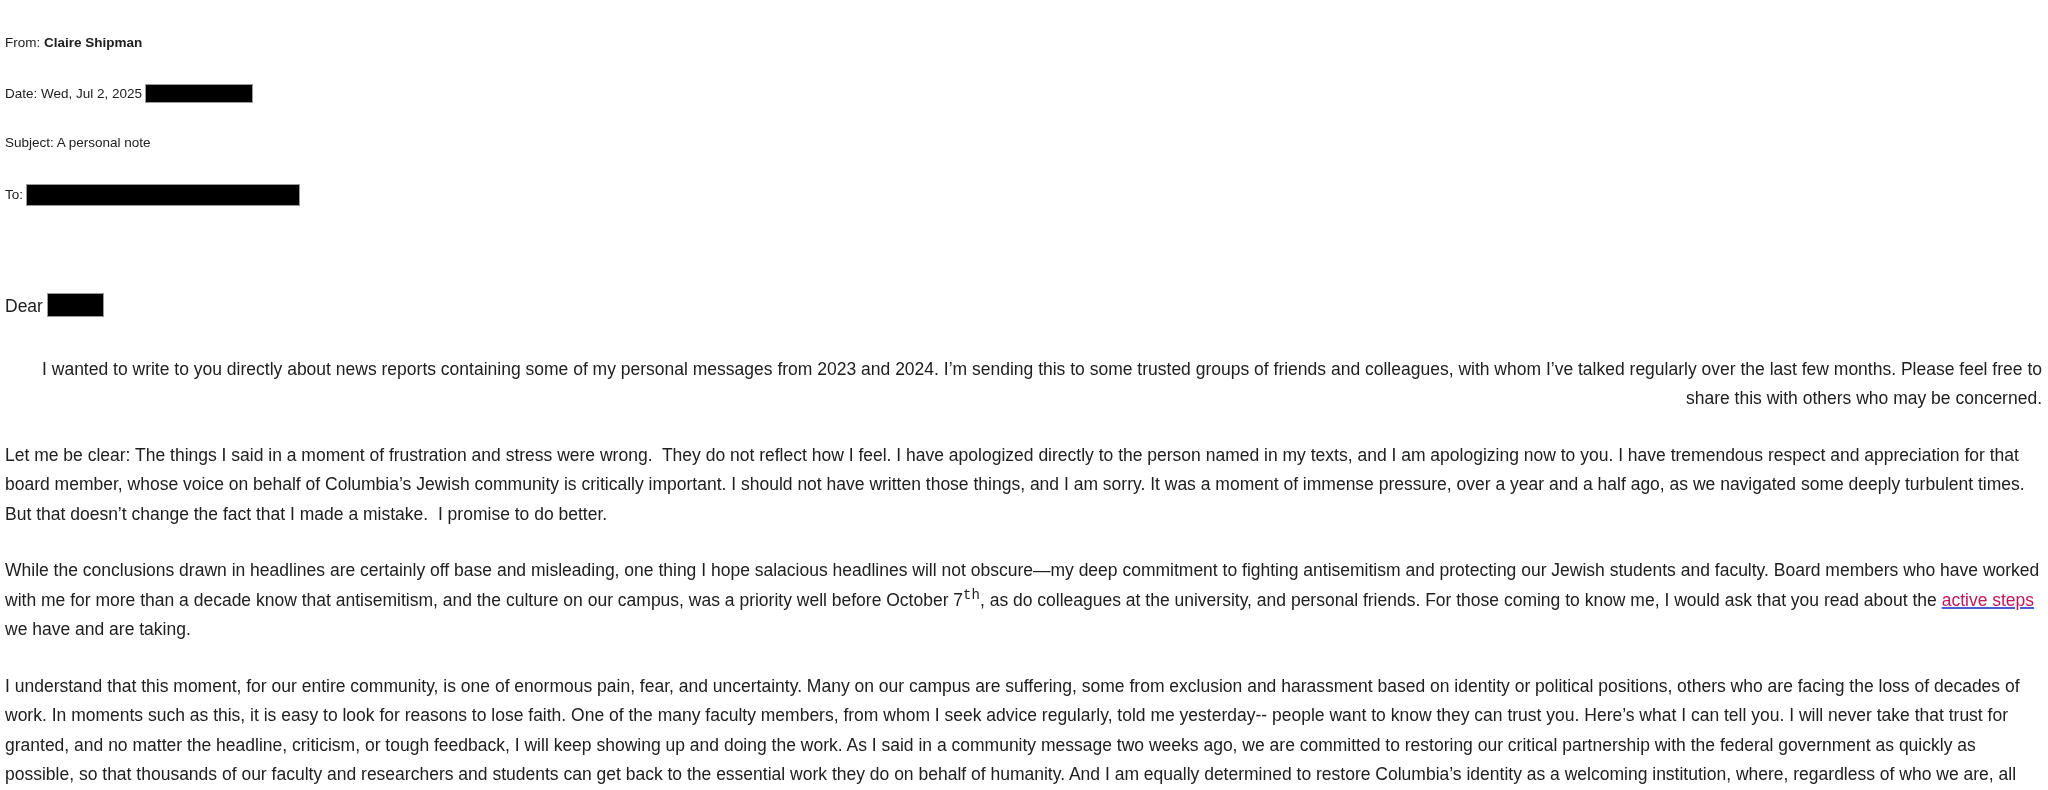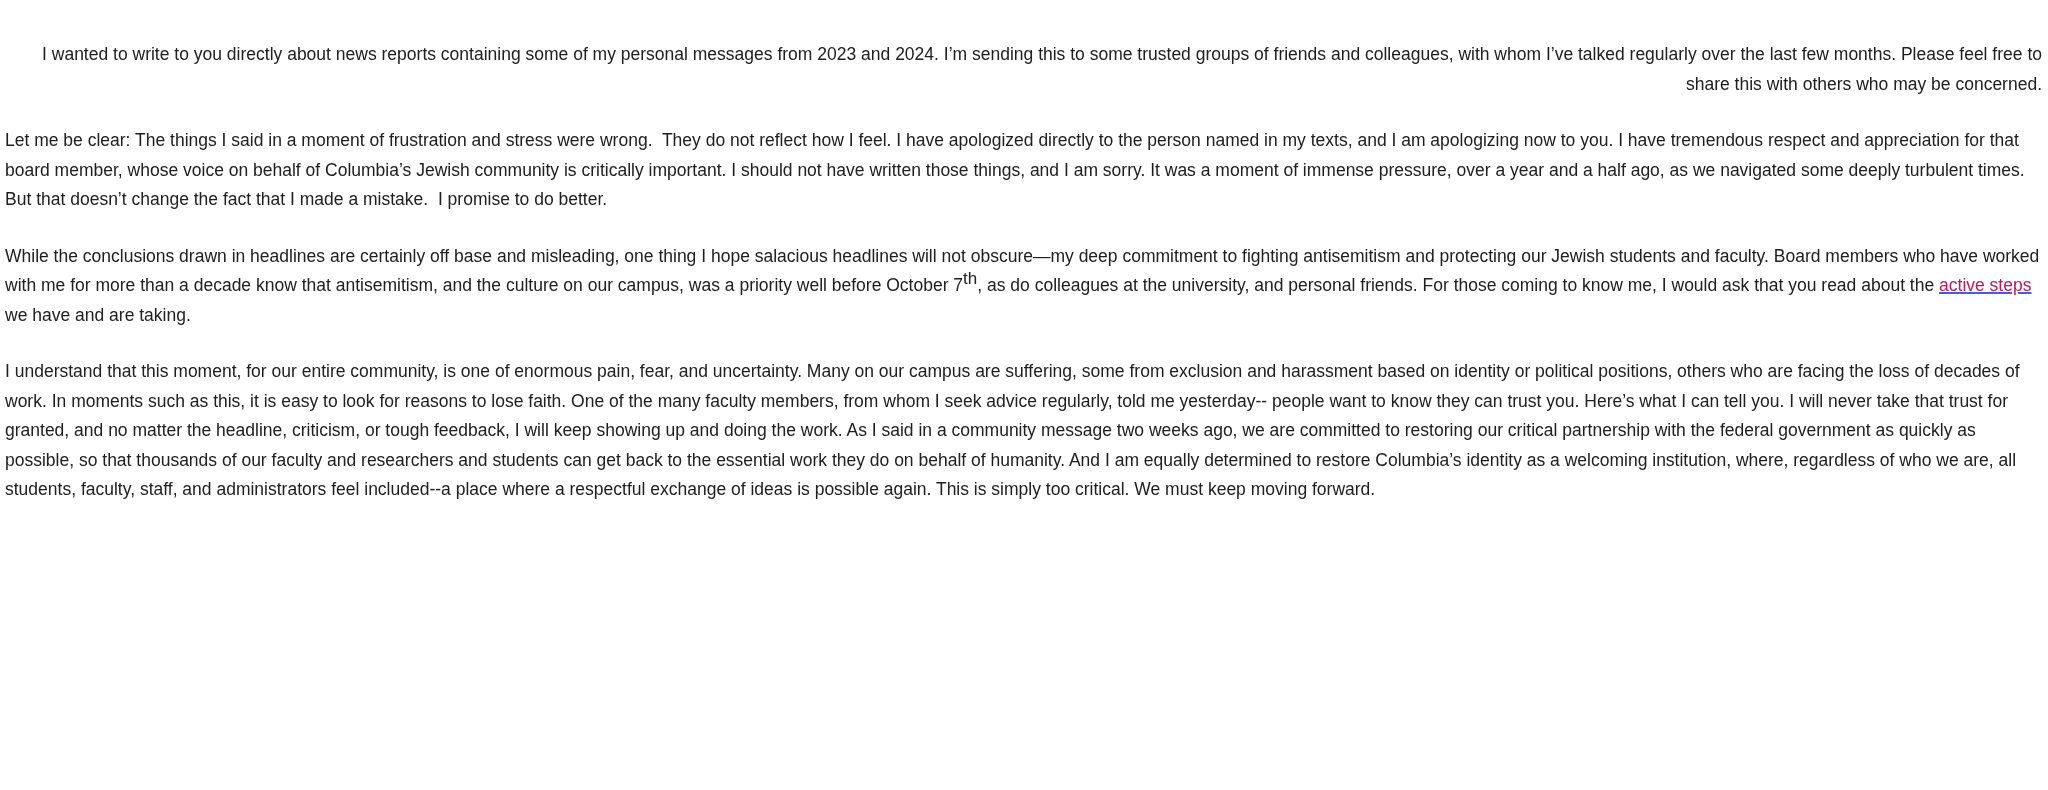--- a/index.html
+++ b/index.html
@@ -55,33 +55,41 @@
   .letter p.first-para { margin-top: 38px; text-align: right; }
 
   .inline-link {
     color: #be185d;
     text-decoration: underline;
     text-decoration-color: #4b5bd3;
     text-decoration-thickness: 1.5px;
     cursor: pointer;
   }
   sup.ordinal {
-    font-size: 17px;
+    font-size: 14px;
     vertical-align: super;
     line-height: 0;
+    font-family: Liberation Mono, monospace;
   }
 </style>
 </head>
 <body>
 
 <div class="page">
 
+  <div class="mail-header">
+    <span class="line"><span>From: </span><span class="from-name">Claire Shipman</span></span>
+    <span class="line"><span>Date: Wed, Jul 2, 2025 </span><span class="redaction red-date"></span></span>
+    <span class="line"><span>Subject: A personal note</span></span>
+    <span class="line"><span>To: </span><span class="redaction red-to"></span></span>
+  </div>
 
   <div class="letter">
 
+    <div class="greeting"><span>Dear </span><span class="redaction red-dear"></span></div>
 
     <p class="first-para">I wanted to write to you directly about news reports containing some of my personal messages from 2023 and 2024. I’m sending this to some trusted groups of friends and colleagues, with whom I’ve talked regularly over the last few months. Please feel free to share this with others who may be concerned.</p>
 
     <p class="para">Let me be clear: The things I said in a moment of frustration and stress were wrong.  They do not reflect how I feel. I have apologized directly to the person named in my texts, and I am apologizing now to you. I have tremendous respect and appreciation for that board member, whose voice on behalf of Columbia’s Jewish community is critically important. I should not have written those things, and I am sorry. It was a moment of immense pressure, over a year and a half ago, as we navigated some deeply turbulent times. But that doesn’t change the fact that I made a mistake.  I promise to do better.</p>
 
     <p class="para"><span>While the conclusions drawn in headlines are certainly off base and misleading, one thing I hope salacious headlines will not obscure—my deep commitment to fighting antisemitism and protecting our Jewish students and faculty. Board members who have worked with me for more than a decade know that antisemitism, and the culture on our campus, was a priority well before October 7</span><sup class="ordinal">th</sup><span>, as do colleagues at the university, and personal friends. For those coming to know me, I would ask that you read about the </span><a class="inline-link">active steps</a><span> we have and are taking.</span></p>
 
     <p class="para">I understand that this moment, for our entire community, is one of enormous pain, fear, and uncertainty. Many on our campus are suffering, some from exclusion and harassment based on identity or political positions, others who are facing the loss of decades of work. In moments such as this, it is easy to look for reasons to lose faith. One of the many faculty members, from whom I seek advice regularly, told me yesterday-- people want to know they can trust you. Here’s what I can tell you. I will never take that trust for granted, and no matter the headline, criticism, or tough feedback, I will keep showing up and doing the work. As I said in a community message two weeks ago, we are committed to restoring our critical partnership with the federal government as quickly as possible, so that thousands of our faculty and researchers and students can get back to the essential work they do on behalf of humanity. And I am equally determined to restore Columbia’s identity as a welcoming institution, where, regardless of who we are, all students, faculty, staff, and administrators feel included--a place where a respectful exchange of ideas is possible again. This is simply too critical. We must keep moving forward.</p>
 
   </div>

